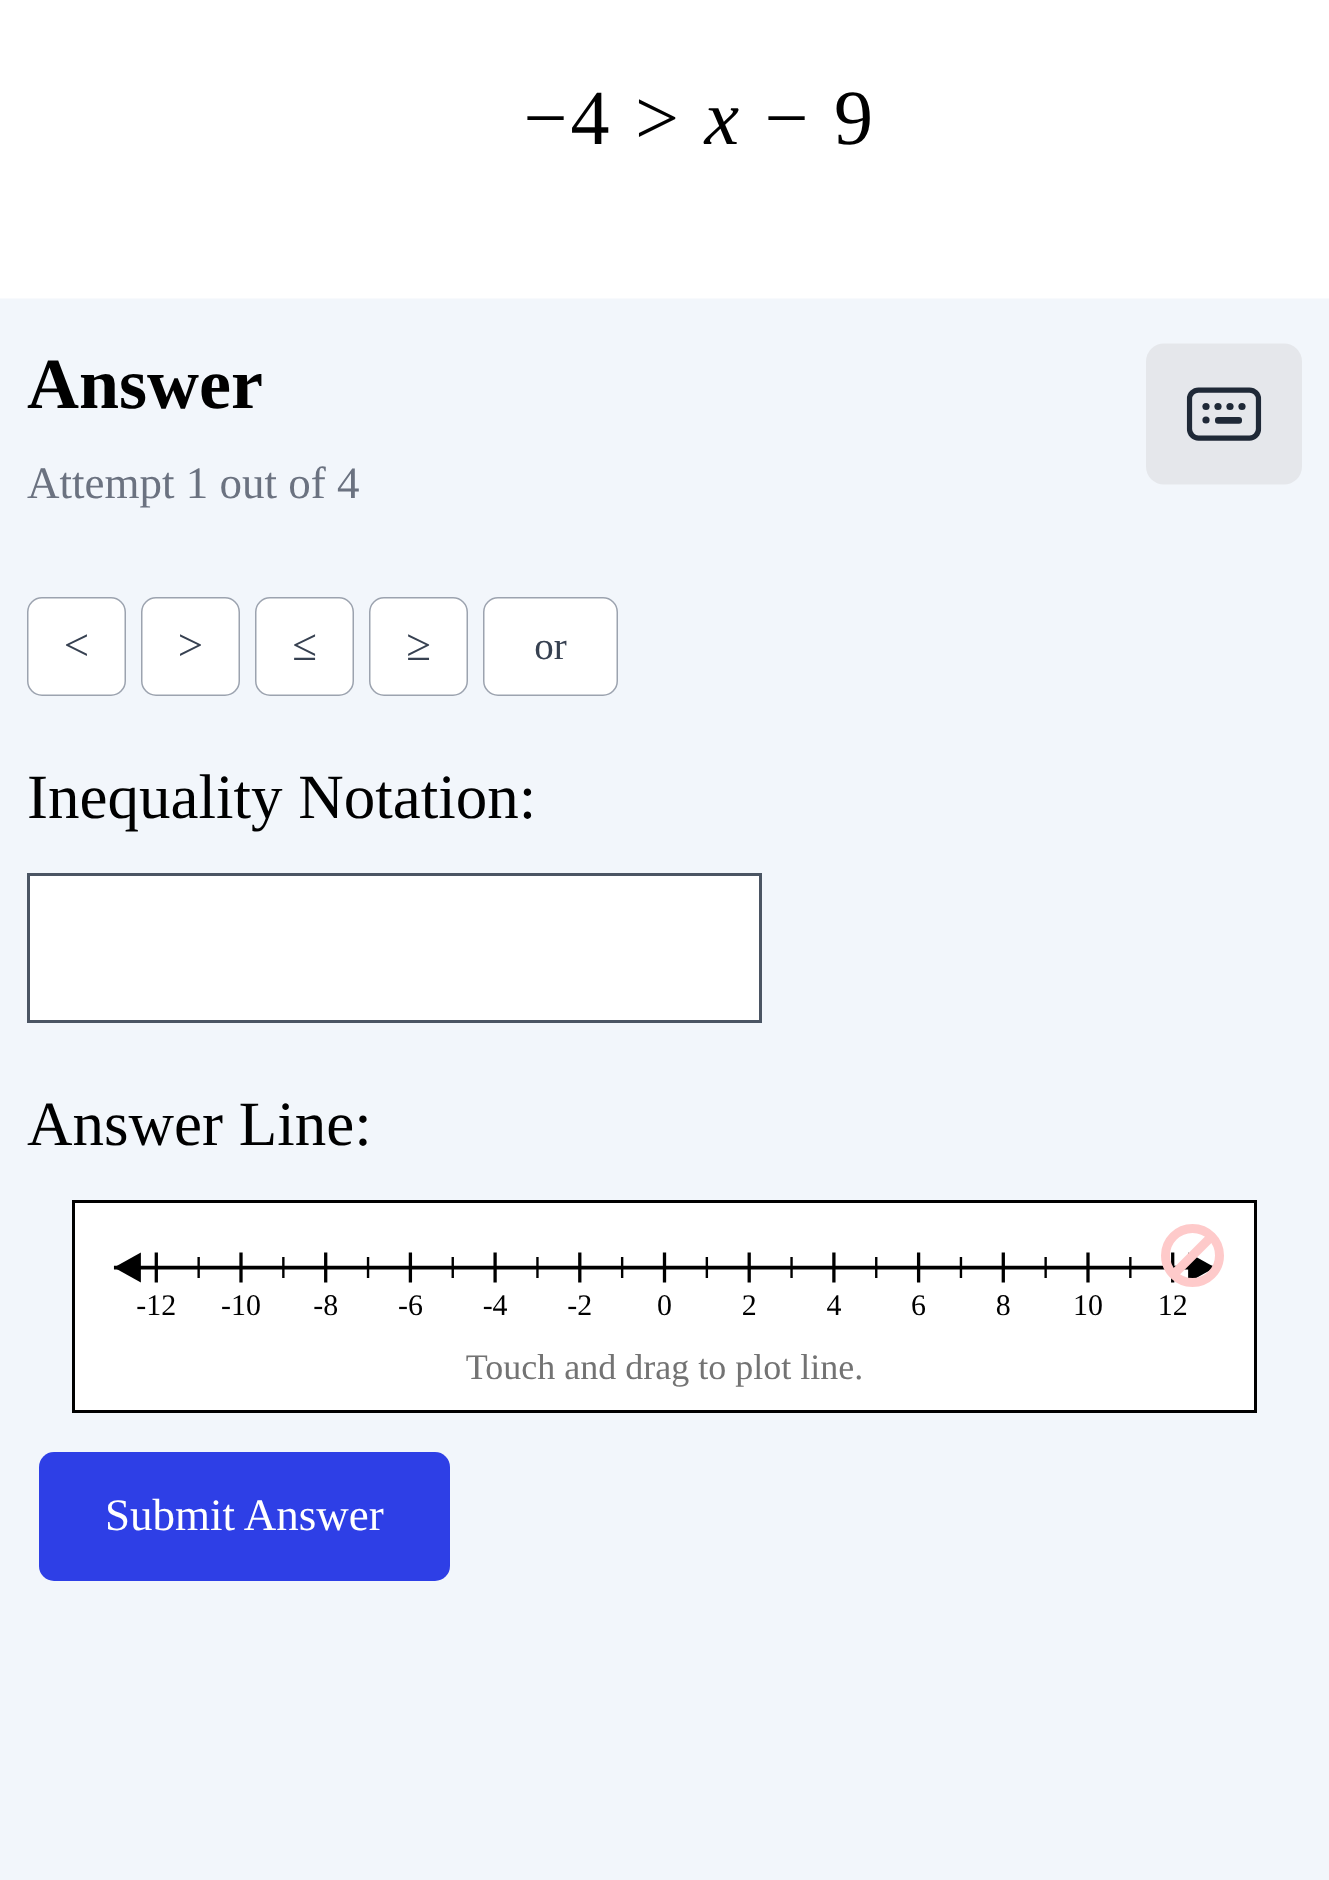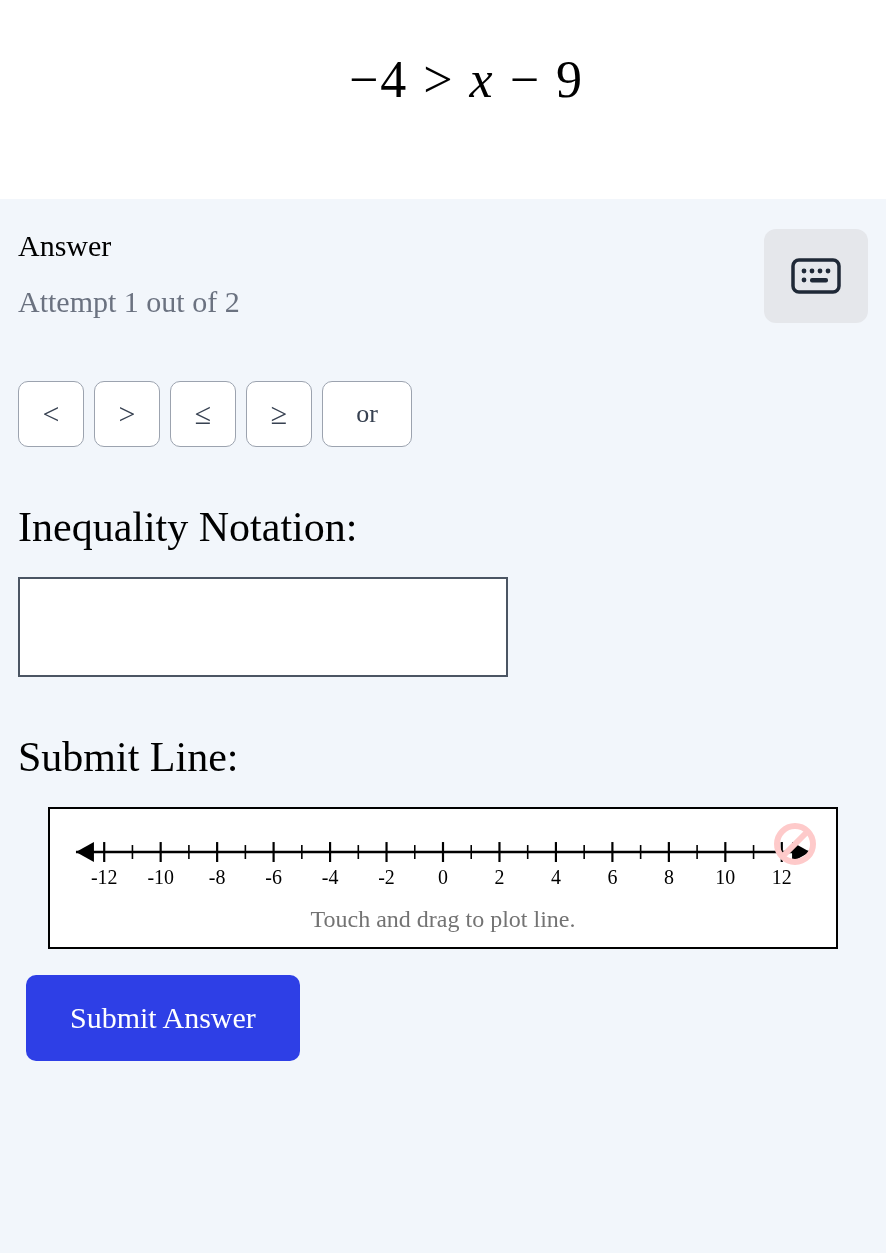--- a/index.html
+++ b/index.html
@@ -26,22 +26,22 @@
     padding: 30px 18px 40px 18px;
     position: relative;
     min-height: 1055px;
   }
   .answer-header {
     display: flex;
     justify-content: space-between;
     align-items: flex-start;
   }
   .answer-title {
-    font-size: 30px;
-    font-weight: normal;
+    font-size: 48px;
+    font-weight: bold;
   }
   .attempt {
     color: #6b7280;
     font-size: 30px;
     margin-top: 22px;
   }
   .keypad-btn {
     width: 104px;
     height: 94px;
     background: #e5e7eb;
@@ -70,21 +70,21 @@
     justify-content: center;
     cursor: pointer;
     color: #374151;
   }
   .sym-btn.or {
     font-size: 26px;
     min-width: 90px;
   }
   .section-label {
     font-size: 42px;
-    margin-top: 56px;
+    margin-top: 44px;
     font-weight: normal;
   }
   .notation-input {
     width: 490px;
     height: 100px;
     border: 2px solid #4b5563;
     background: #fff;
     margin-top: 26px;
     font-size: 32px;
     padding: 8px 12px;
@@ -142,21 +142,21 @@
     <span class="var">x</span>
     <span>−</span>
     <span>9</span>
   </div>
 </div>
 
 <div class="answer-area">
   <div class="answer-header">
     <div>
       <div class="answer-title">Answer</div>
-      <div class="attempt">Attempt 1 out of 2</div>
+      <div class="attempt">Attempt 1 out of 4</div>
     </div>
     <div class="keypad-btn">
       <svg width="50" height="36" viewBox="0 0 50 36">
         <rect x="2" y="2" width="46" height="32" rx="6" ry="6" fill="none" stroke="#1f2937" stroke-width="3.5"></rect>
         <circle cx="13" cy="13" r="2.4" fill="#1f2937"></circle>
         <circle cx="21" cy="13" r="2.4" fill="#1f2937"></circle>
         <circle cx="29" cy="13" r="2.4" fill="#1f2937"></circle>
         <circle cx="37" cy="13" r="2.4" fill="#1f2937"></circle>
         <circle cx="13" cy="22" r="2.4" fill="#1f2937"></circle>
         <rect x="19" y="20" width="18" height="4.5" rx="2" fill="#1f2937"></rect>
@@ -168,21 +168,21 @@
     <div class="sym-btn">&lt;</div>
     <div class="sym-btn">&gt;</div>
     <div class="sym-btn">≤</div>
     <div class="sym-btn">≥</div>
     <div class="sym-btn or">or</div>
   </div>
 
   <div class="section-label">Inequality Notation:</div>
   <input class="notation-input" type="text" value="" style="">
 
-  <div class="section-label">Submit Line:</div>
+  <div class="section-label">Answer Line:</div>
 
   <div class="number-line-box">
     <div class="clear-icon">
       <svg viewBox="0 0 46 46" width="46" height="46">
         <circle cx="23" cy="23" r="18" fill="none" stroke="#fecaca" stroke-width="6"></circle>
         <line x1="11" y1="35" x2="35" y2="11" stroke="#fecaca" stroke-width="6"></line>
       </svg>
     </div>
     <svg class="nl-svg" id="numberline-svg" viewBox="0 0 760 78">
         <line x1="12" y1="34" x2="748" y2="34" stroke="#000" stroke-width="2.5"></line>

